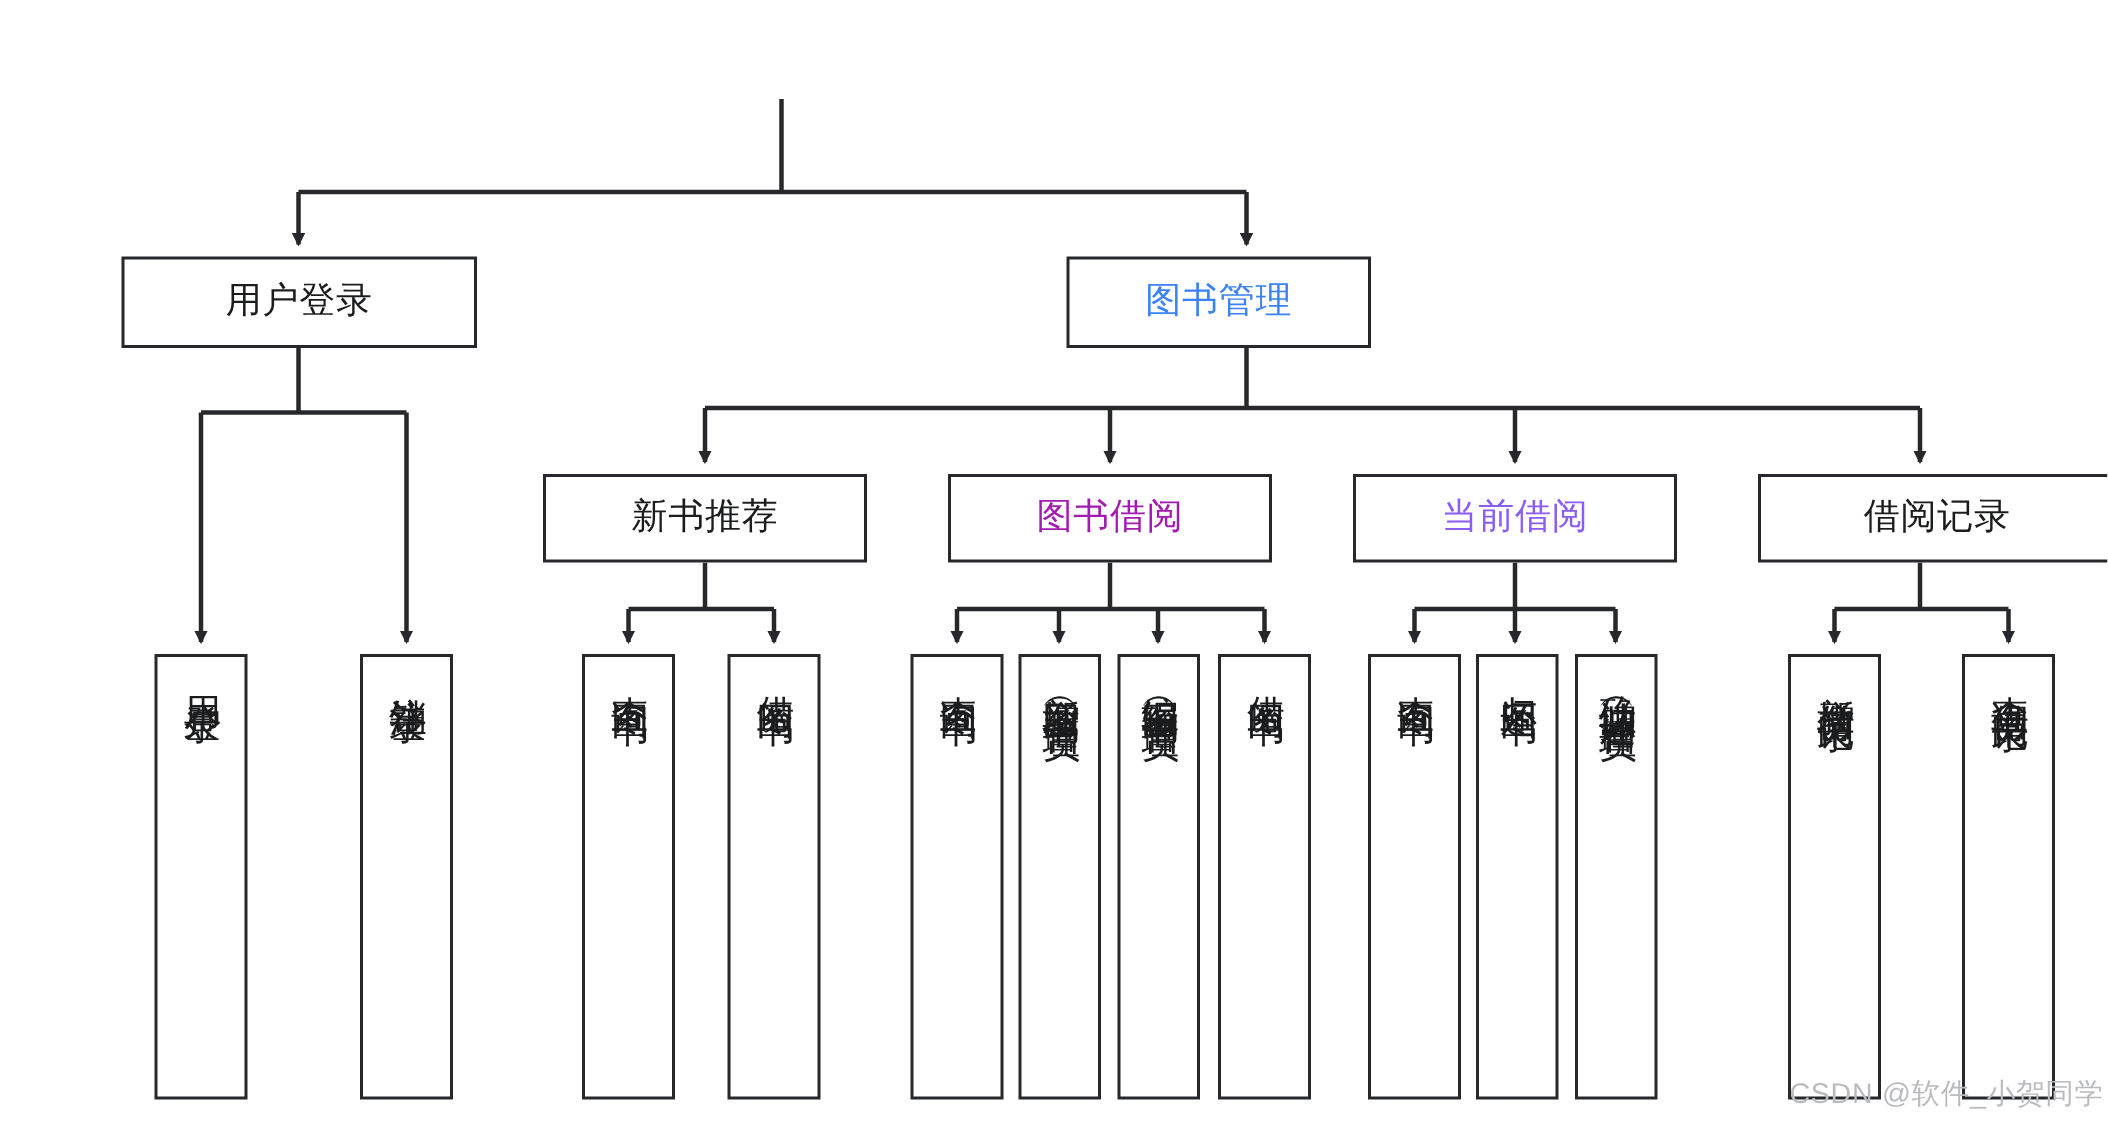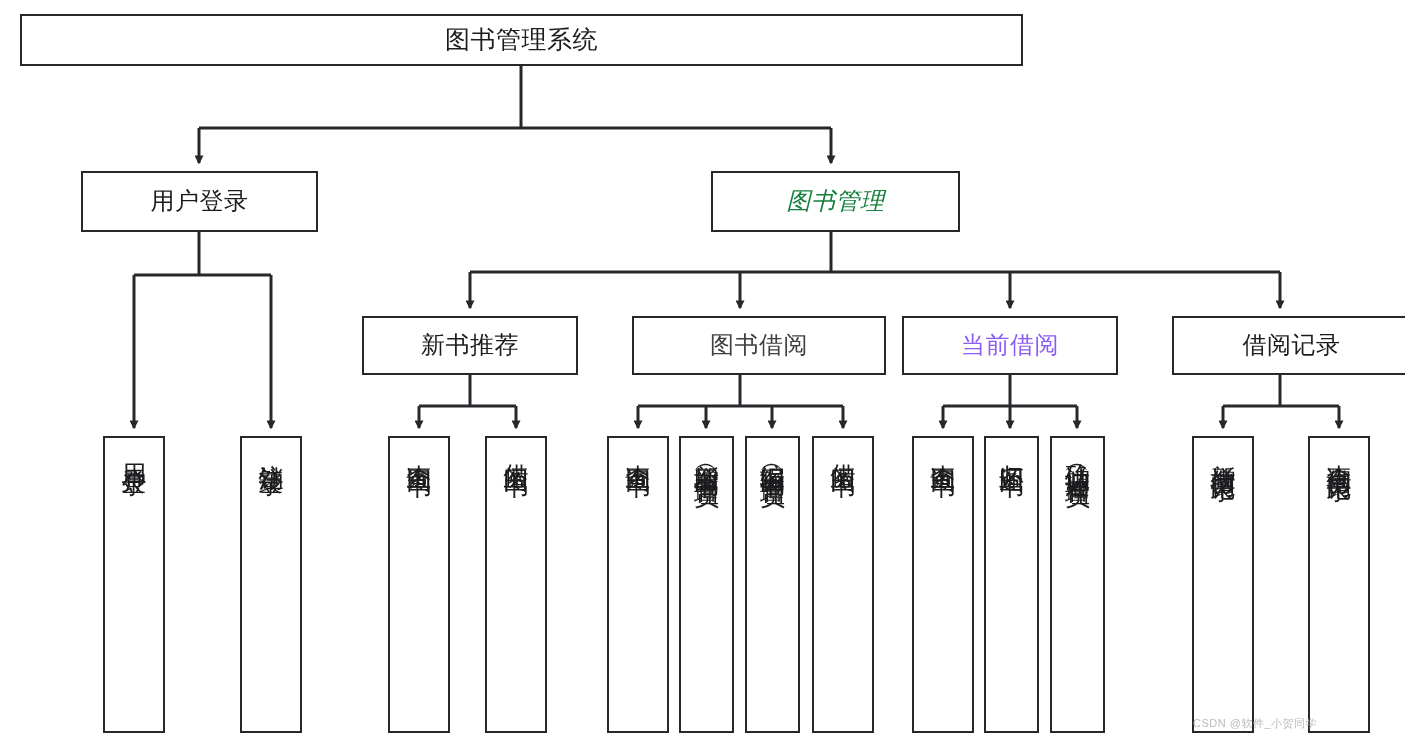--- a/index.html
+++ b/index.html
@@ -52,21 +52,21 @@
     writing-mode: vertical-rl;
     text-orientation: upright;
     font-size: 25px;
     letter-spacing: 3px;
     line-height: 1;
     white-space: nowrap;
   }
   .node.root .label { font-size: 25px; }
   .watermark {
     position: absolute;
-    font-size: 11px;
+    font-size: 19px;
     color: #b9bbbe;
     white-space: nowrap;
     letter-spacing: 0.5px;
   }
 </style>
 </head>
 <body>
 
 <div id="canvas">
 
@@ -113,35 +113,32 @@
       <path d="M1010,406 L1010,428" marker-end="url(#arrow)"></path>
       <path d="M1077,406 L1077,428" marker-end="url(#arrow)"></path>
 
       <path d="M1280,375 L1280,406"></path>
       <path d="M1223,406 L1339,406"></path>
       <path d="M1223,406 L1223,428" marker-end="url(#arrow)"></path>
       <path d="M1339,406 L1339,428" marker-end="url(#arrow)"></path>
     </g>
   </svg>
 
-  <div class="node horiz root" style="left: 20px; top: 14px; width: 1003px; height: 52px; border-color: rgb(38, 40, 43); background: rgb(255, 255, 255); color: rgb(27, 28, 30);">
-    <span class="label">图书管理系统</span>
-  </div>
 
   <div class="node horiz" style="left: 81px; top: 171px; width: 237px; height: 61px; border-color: rgb(38, 40, 43); background: rgb(255, 255, 255); color: rgb(27, 28, 30);">
     <span class="label">用户登录</span>
   </div>
-  <div class="node horiz" style="left: 711px; top: 171px; width: 249px; height: 61px; border-color: rgb(38, 40, 43); background: rgb(255, 255, 255); color: #15803d; font-style: italic;">
+  <div class="node horiz" style="left: 711px; top: 171px; width: 203px; height: 61px; border-color: rgb(38, 40, 43); background: rgb(255, 255, 255); color: #3b82f6;">
     <span class="label">图书管理</span>
   </div>
 
   <div class="node horiz" style="left: 362px; top: 316px; width: 216px; height: 59px; border-color: rgb(38, 40, 43); background: rgb(255, 255, 255); color: rgb(27, 28, 30);">
     <span class="label">新书推荐</span>
   </div>
-  <div class="node horiz" style="left: 632px; top: 316px; width: 254px; height: 59px; border-color: rgb(38, 40, 43); background: rgb(255, 255, 255); color: #404040;">
+  <div class="node horiz" style="left: 632px; top: 316px; width: 216px; height: 59px; border-color: rgb(38, 40, 43); background: rgb(255, 255, 255); color: #a21caf;">
     <span class="label">图书借阅</span>
   </div>
   <div class="node horiz" style="left: 902px; top: 316px; width: 216px; height: 59px; border-color: rgb(38, 40, 43); background: rgb(255, 255, 255); color: #8b5cf6;">
     <span class="label">当前借阅</span>
   </div>
   <div class="node horiz" style="left: 1172px; top: 316px; width: 239px; height: 59px; border-color: rgb(38, 40, 43); background: rgb(255, 255, 255); color: rgb(27, 28, 30);">
     <span class="label">借阅记录</span>
   </div>
 
   <div class="node vert" style="left: 103px; top: 436px; width: 62px; height: 297px; border-color: rgb(38, 40, 43); background: rgb(255, 255, 255); color: rgb(27, 28, 30);">

